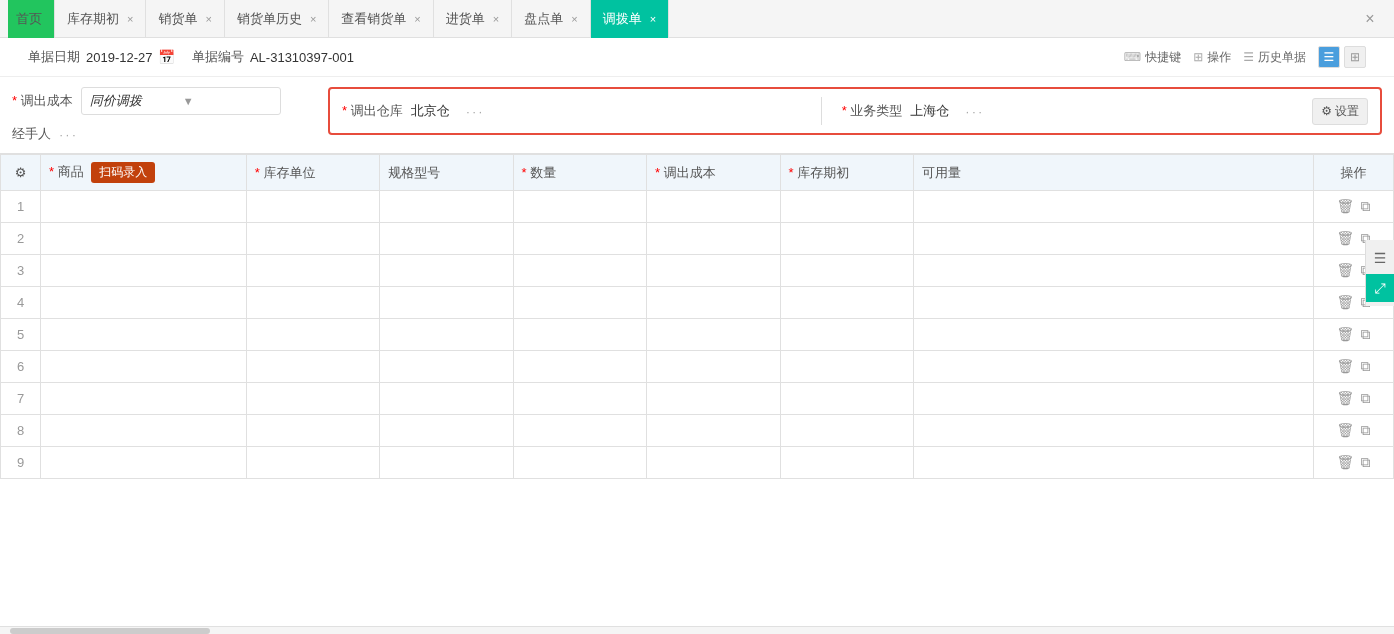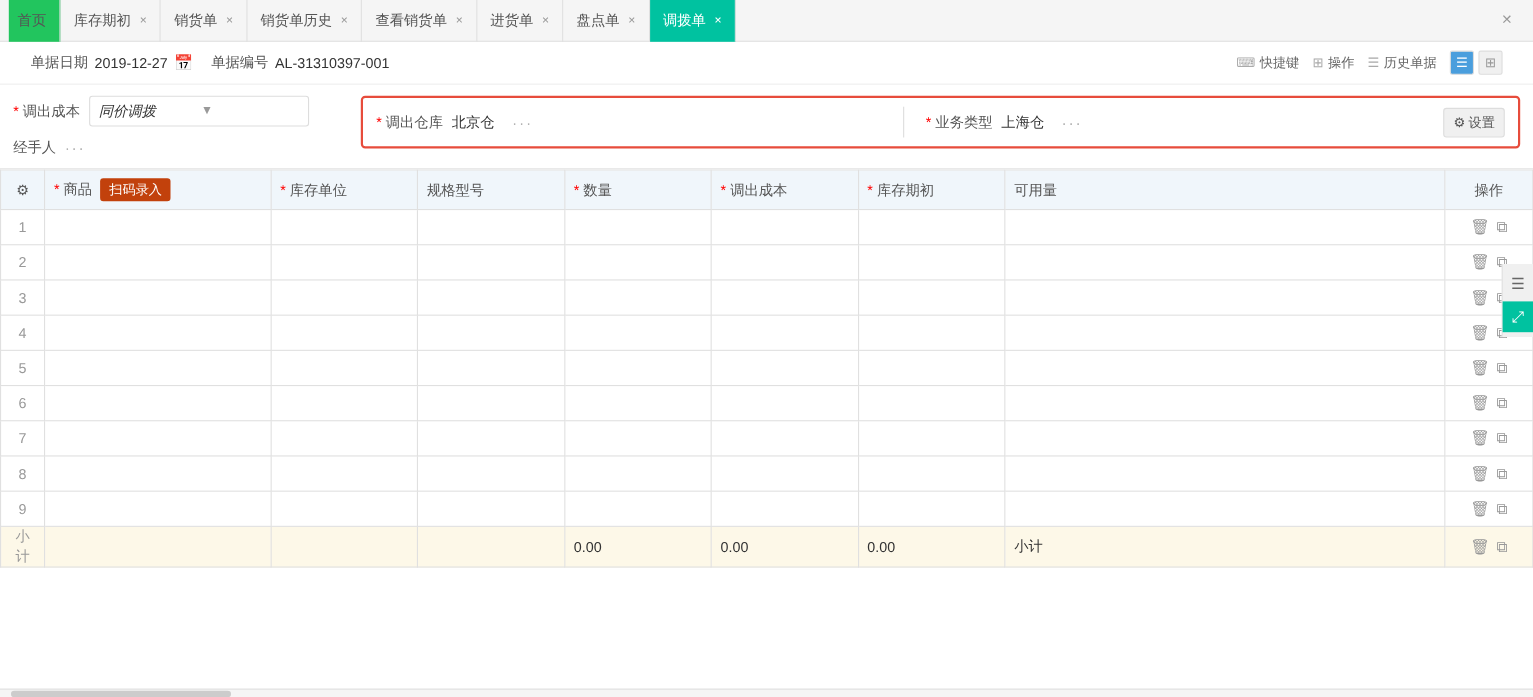--- a/index.html
+++ b/index.html
@@ -535,31 +535,20 @@
             <td class="row-num">9</td>
             <td></td>
             <td></td>
             <td></td>
             <td></td>
             <td></td>
             <td></td>
             <td></td>
             <td class="op-cell"><span class="op-icon">🗑</span><span class="op-icon">⧉</span></td>
           </tr>
-          <tr style="background: rgb(253, 248, 232);">
-            <td class="row-num">小计</td>
-            <td></td>
-            <td></td>
-            <td></td>
-            <td>0.00</td>
-            <td>0.00</td>
-            <td>0.00</td>
-            <td>小计</td>
-            <td class="op-cell"><span class="op-icon">🗑</span><span class="op-icon">⧉</span></td>
-          </tr>
         </tbody>
     </table>
   </div>
   <div class="scrollbar-area">
     <div class="scrollbar-thumb"></div>
   </div>
 </div>
 
 <div class="right-sidebar">
   <div class="sidebar-icon">☰</div>

